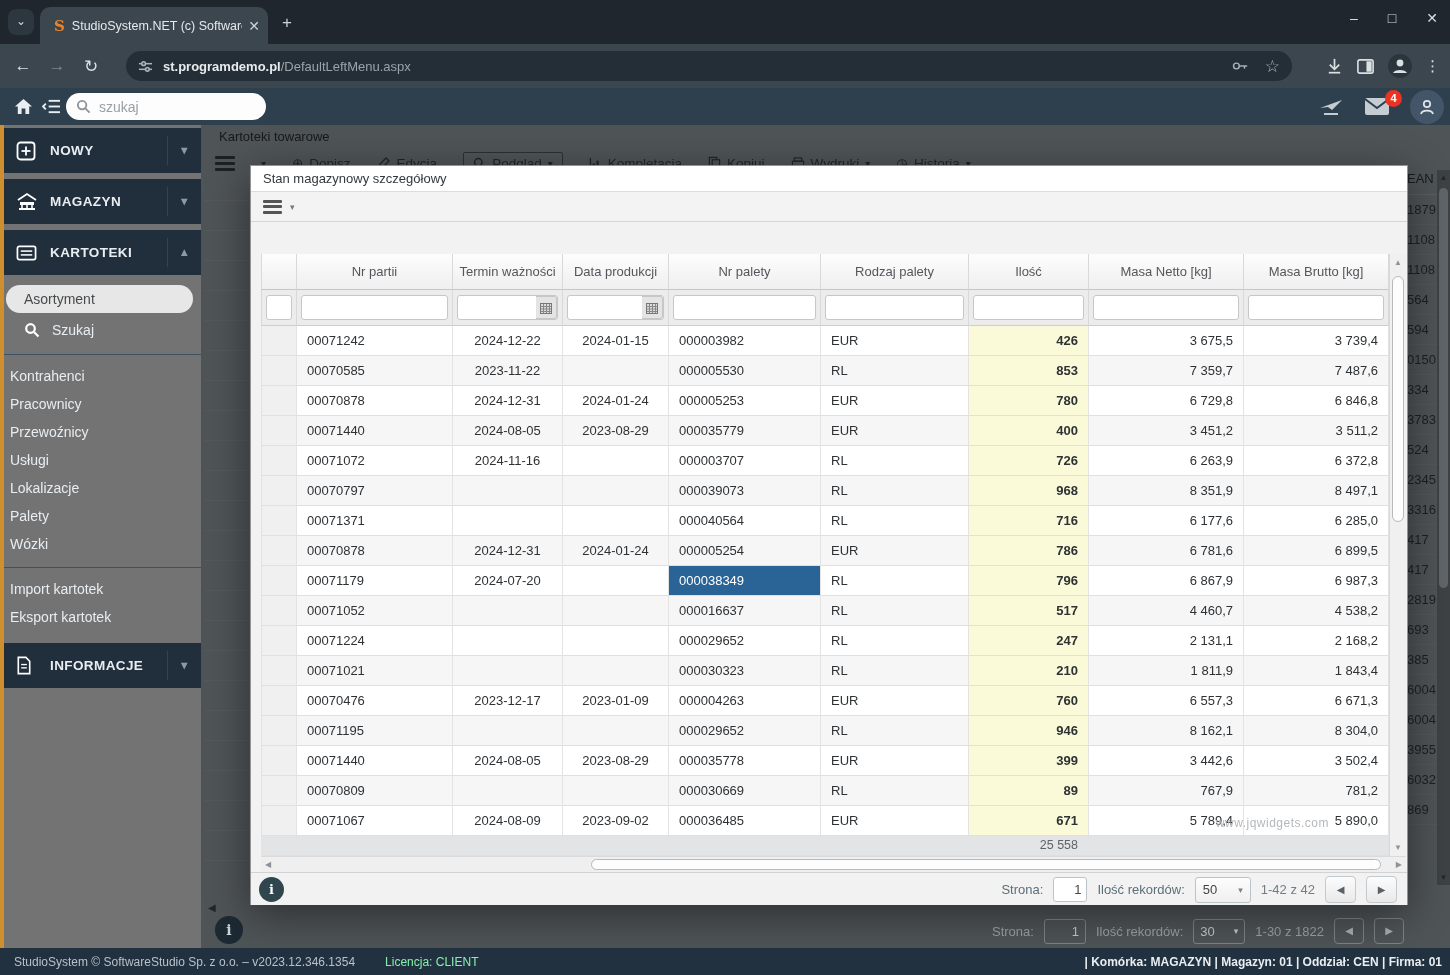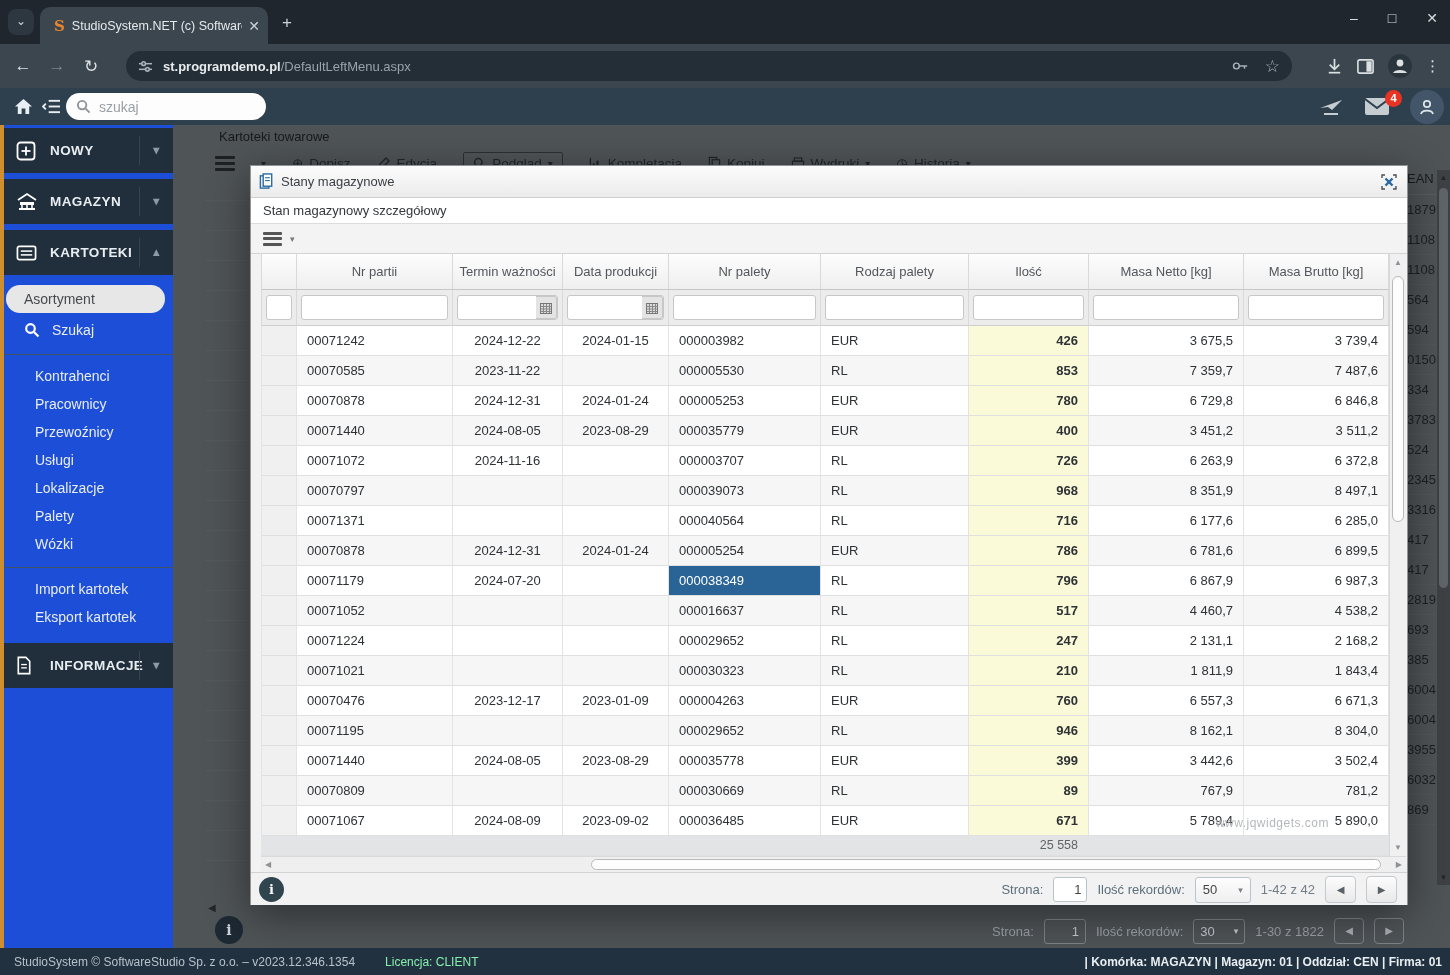--- a/index.html
+++ b/index.html
@@ -31,29 +31,29 @@
   .app-header { position:absolute; top:88px; left:0; right:0; height:37px; background:#2e3f4e; }
   .search-pill { position:absolute; left:66px; top:5px; width:200px; height:27px; border-radius:14px; background:#fdfdfd; display:flex; align-items:center; padding:0 10px; }
   .search-pill input { border:none; outline:none; background:transparent; font-size:14px; color:#444; width:130px; margin-left:8px; font-family:"Liberation Sans", sans-serif; }
   .search-pill input::placeholder { color:#9aa0a5; }
   .hdr-right { position:absolute; right:6px; top:0; height:37px; display:flex; align-items:center; gap:20px; }
   .mail-wrap { position:relative; }
   .badge { position:absolute; top:-7px; right:-12px; background:#e93323; color:#fff; border-radius:50%; width:17px; height:17px; font-size:11px; text-align:center; line-height:17px; font-weight:bold; }
   .avatar-circle { width:34px; height:34px; border-radius:50%; background:#43566а; background:#435669; display:flex; align-items:center; justify-content:center; }
 
   
-  .sidebar { position:absolute; top:125px; left:0; width:173px; bottom:27px; background:#1d4ed8; border-left:4px solid #cf8f2e; color:#e8edf1; }
+  .sidebar { position:absolute; top:125px; left:0; width:201px; bottom:27px; background:#737373; border-left:4px solid #cf8f2e; color:#e8edf1; }
   .side-block { background:#212e3b; height:45px; display:flex; align-items:center; padding-left:12px; font-size:13.5px; font-weight:bold; letter-spacing:.4px; position:relative; margin-bottom:6px; }
   .side-block .blk-ico { width:26px; margin-right:8px; }
   .side-block .caret-box { position:absolute; right:0; top:8px; bottom:8px; width:34px; border-left:1px solid #35444f; color:#8b9aa5; text-align:center; line-height:29px; font-size:12px; }
   .pill-active { margin:10px 8px 2px 2px; height:28px; background:#e7e7e7; border-radius:14px; color:#474a4d; font-size:14px; line-height:28px; padding-left:18px; }
   .side-row { height:27px; display:flex; align-items:center; padding-left:14px; font-size:14px; color:#e9eef2; }
   .side-row .mini-ico { margin-right:12px; margin-left:6px; }
   .side-sep { border-top:1px solid #3d5263; margin:9px 0 7px 0; }
-  .side-link { height:28px; line-height:28px; padding-left:31px; font-size:14px; }
+  .side-link { height:28px; line-height:28px; padding-left:6px; font-size:14px; }
 
   
   .content { position:absolute; top:125px; left:205px; right:0; bottom:27px; background:#4f5457; }
   .bg-title { position:absolute; top:4px; left:14px; font-size:13px; color:#17191b; }
   .bg-toolbar { position:absolute; top:24px; left:10px; right:20px; height:28px; display:flex; align-items:center; color:#212528; font-size:13.5px; gap:26px; }
   .bg-tool { display:flex; align-items:center; gap:6px; white-space:nowrap; }
   .bg-tool.boxed { border:1px solid #2b3135; padding:3px 9px; border-radius:2px; }
   .bg-burger div { width:20px; height:3px; background:#1d2124; margin:3px 0; border-radius:1px; }
   .bg-caret { font-size:10px; color:#212528; }
   .bg-grid-left { position:absolute; left:0; top:46px; width:45px; bottom:70px;
@@ -416,43 +416,20 @@
         <span>30</span>
         <span style="font-size:9px">▾</span>
       </span>
     <span>1-30 z 1822</span>
     <span class="pg-btn">◀</span>
     <span class="pg-btn">▶</span>
   </div>
 </div>
 
 <div class="modal">
-  <div class="m-header">
-    <svg class="ico" width="15" height="17" viewBox="0 0 15 18">
-        <rect x="1" y="3" width="9" height="13" stroke="#2e6da4" stroke-width="1.5" fill="none"></rect>
-        <rect x="4" y="1" width="9" height="13" stroke="#2e6da4" stroke-width="1.5" fill="#fff"></rect>
-        <line x1="6" y1="5" x2="11" y2="5" stroke="#2e6da4" stroke-width="1.2"></line>
-        <line x1="6" y1="8" x2="11" y2="8" stroke="#2e6da4" stroke-width="1.2"></line>
-      </svg>
-    <span class="m-title">Stany magazynowe</span>
-    <span class="m-max">
-      <svg class="ico" width="20" height="20" viewBox="0 0 20 20">
-          <g stroke="#4a4f54" stroke-width="1.4" fill="none">
-            <path d="M3 6 V3 H6"></path>
-            <path d="M14 3 H17 V6"></path>
-            <path d="M17 14 V17 H14"></path>
-            <path d="M6 17 H3 V14"></path>
-          </g>
-          <g stroke="#2a6aa0" stroke-width="2.4">
-            <line x1="6.5" y1="6.5" x2="13.5" y2="13.5"></line>
-            <line x1="13.5" y1="6.5" x2="6.5" y2="13.5"></line>
-          </g>
-        </svg>
-    </span>
-  </div>
   <div class="m-subtitle">Stan magazynowy szczegółowy</div>
   <div class="m-toolbar">
     <span class="m-burger">
         <div></div>
         <div></div>
         <div></div>
       </span>
     <span class="m-caret">▾</span>
   </div>
 

